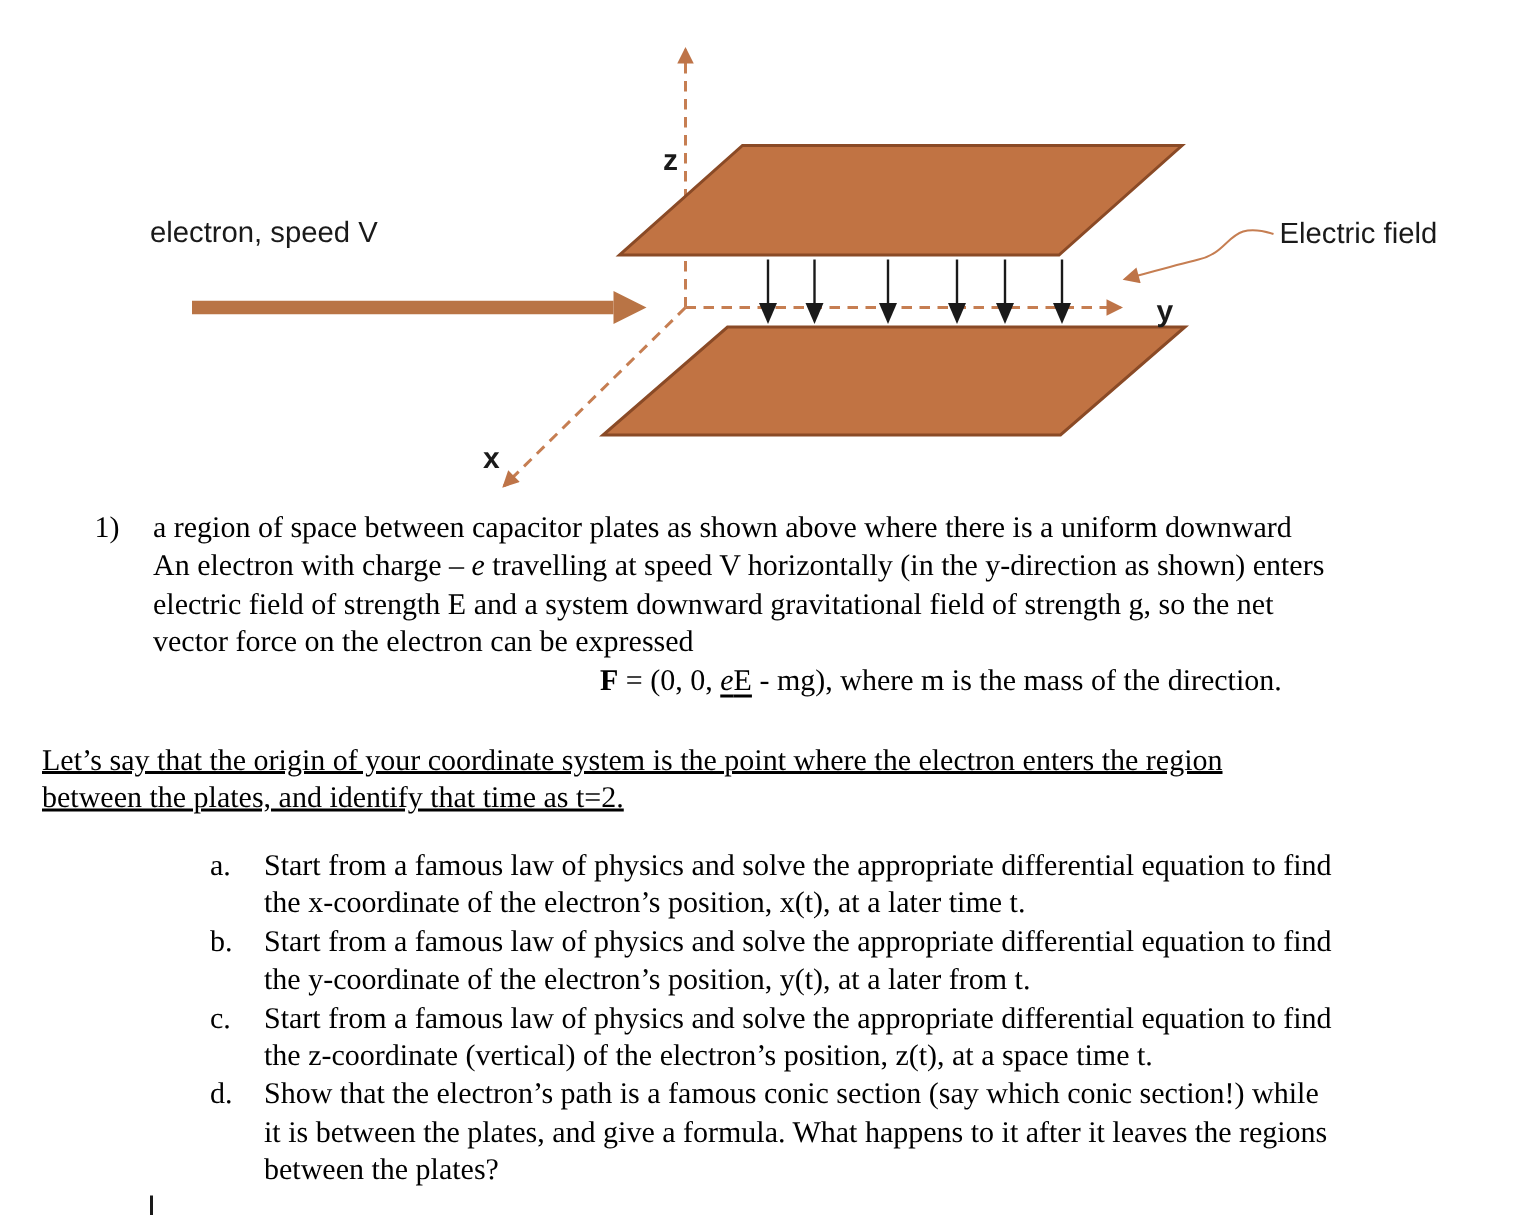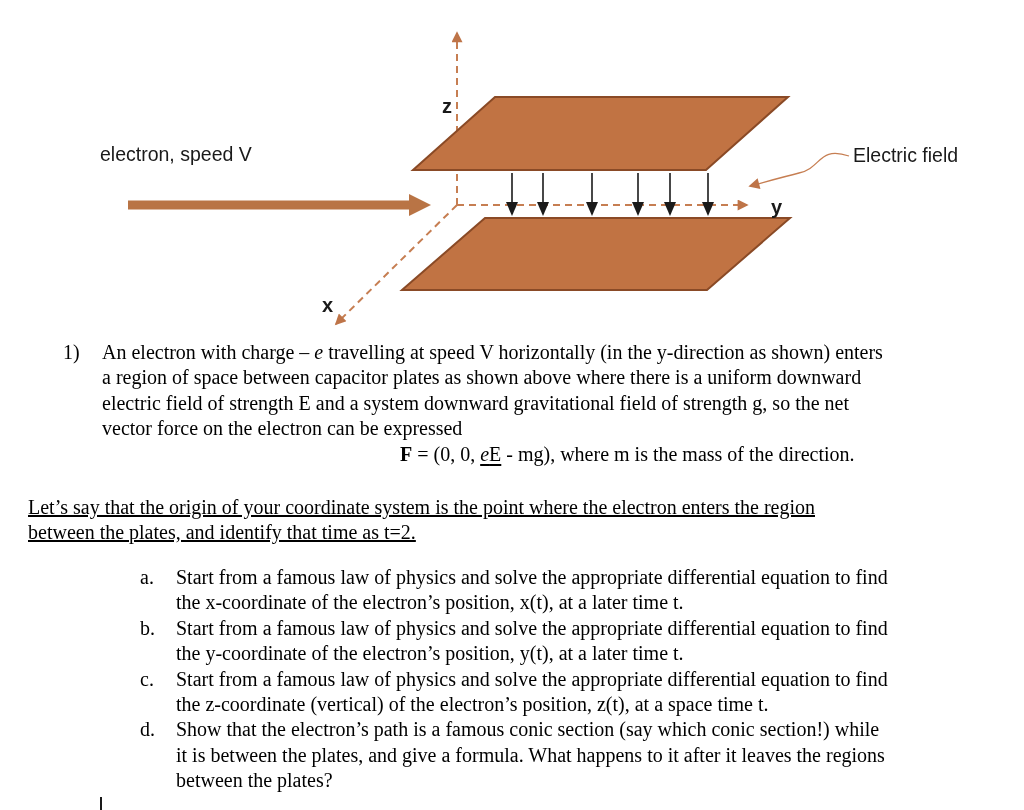--- a/index.html
+++ b/index.html
@@ -77,22 +77,22 @@
     <text class="svg-label" x="100" y="161" font-size="19.5">electron, speed V</text>
     <text class="svg-label" x="853" y="162" font-size="19.5">Electric field</text>
     <text class="svg-label" x="452" y="113" text-anchor="end" font-size="20" font-weight="bold">z</text>
     <text class="svg-label" x="771" y="214" font-size="20" font-weight="bold">y</text>
     <text class="svg-label" x="322" y="312" font-size="20" font-weight="bold">x</text>
   </svg>
 
   <div class="item1">
     <span class="num">1)</span>
     <div>
+      <div class="text-line">a region of space between capacitor plates as shown above where there is a uniform downward</div>
       <div class="text-line"><span>An electron with charge – </span><span class="it">e</span><span> travelling at speed V horizontally (in the y-direction as shown) enters</span></div>
-      <div class="text-line">a region of space between capacitor plates as shown above where there is a uniform downward</div>
       <div class="text-line">electric field of strength E and a system downward gravitational field of strength g, so the net</div>
       <div class="text-line">vector force on the electron can be expressed</div>
       <div class="formula-line"><span class="bold">F</span><span> = (0, 0, </span><span class="squiggle"><span class="it">e</span><span>E</span></span><span> - mg), where m is the mass of the direction.</span></div>
     </div>
   </div>
 
   <div class="p2">
     <div class="text-line">Let’s say that the origin of your coordinate system is the point where the electron enters the region</div>
     <div class="text-line">between the plates, and identify that time as t=2.</div>
   </div>
@@ -102,21 +102,21 @@
       <span class="lab">a.</span>
       <div>
         <div class="text-line">Start from a famous law of physics and solve the appropriate differential equation to find</div>
         <div class="text-line">the x-coordinate of the electron’s position, x(t), at a later time t.</div>
       </div>
     </div>
     <div class="li">
       <span class="lab">b.</span>
       <div>
         <div class="text-line">Start from a famous law of physics and solve the appropriate differential equation to find</div>
-        <div class="text-line">the y-coordinate of the electron’s position, y(t), at a later time t.</div>
+        <div class="text-line">the y-coordinate of the electron’s position, y(t), at a later from t.</div>
       </div>
     </div>
     <div class="li">
       <span class="lab">c.</span>
       <div>
         <div class="text-line">Start from a famous law of physics and solve the appropriate differential equation to find</div>
         <div class="text-line">the z-coordinate (vertical) of the electron’s position, z(t), at a space time t.</div>
       </div>
     </div>
     <div class="li">

